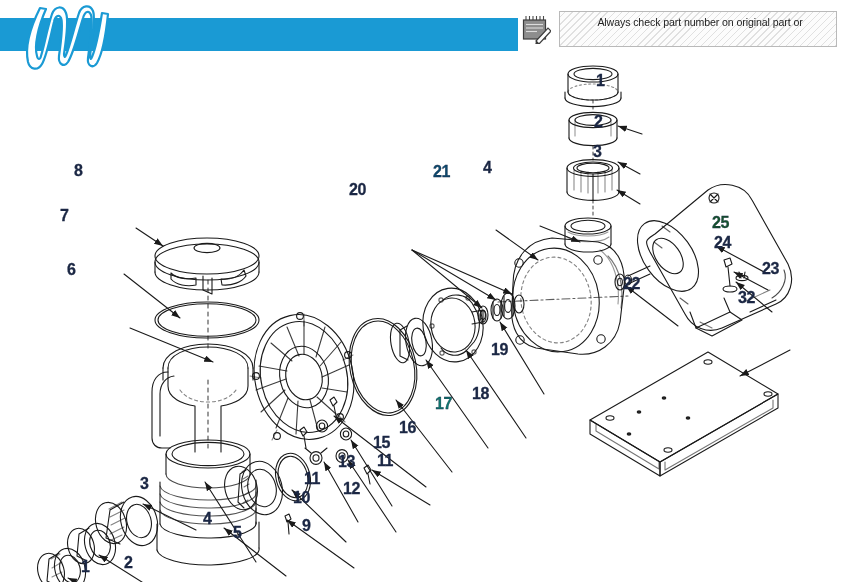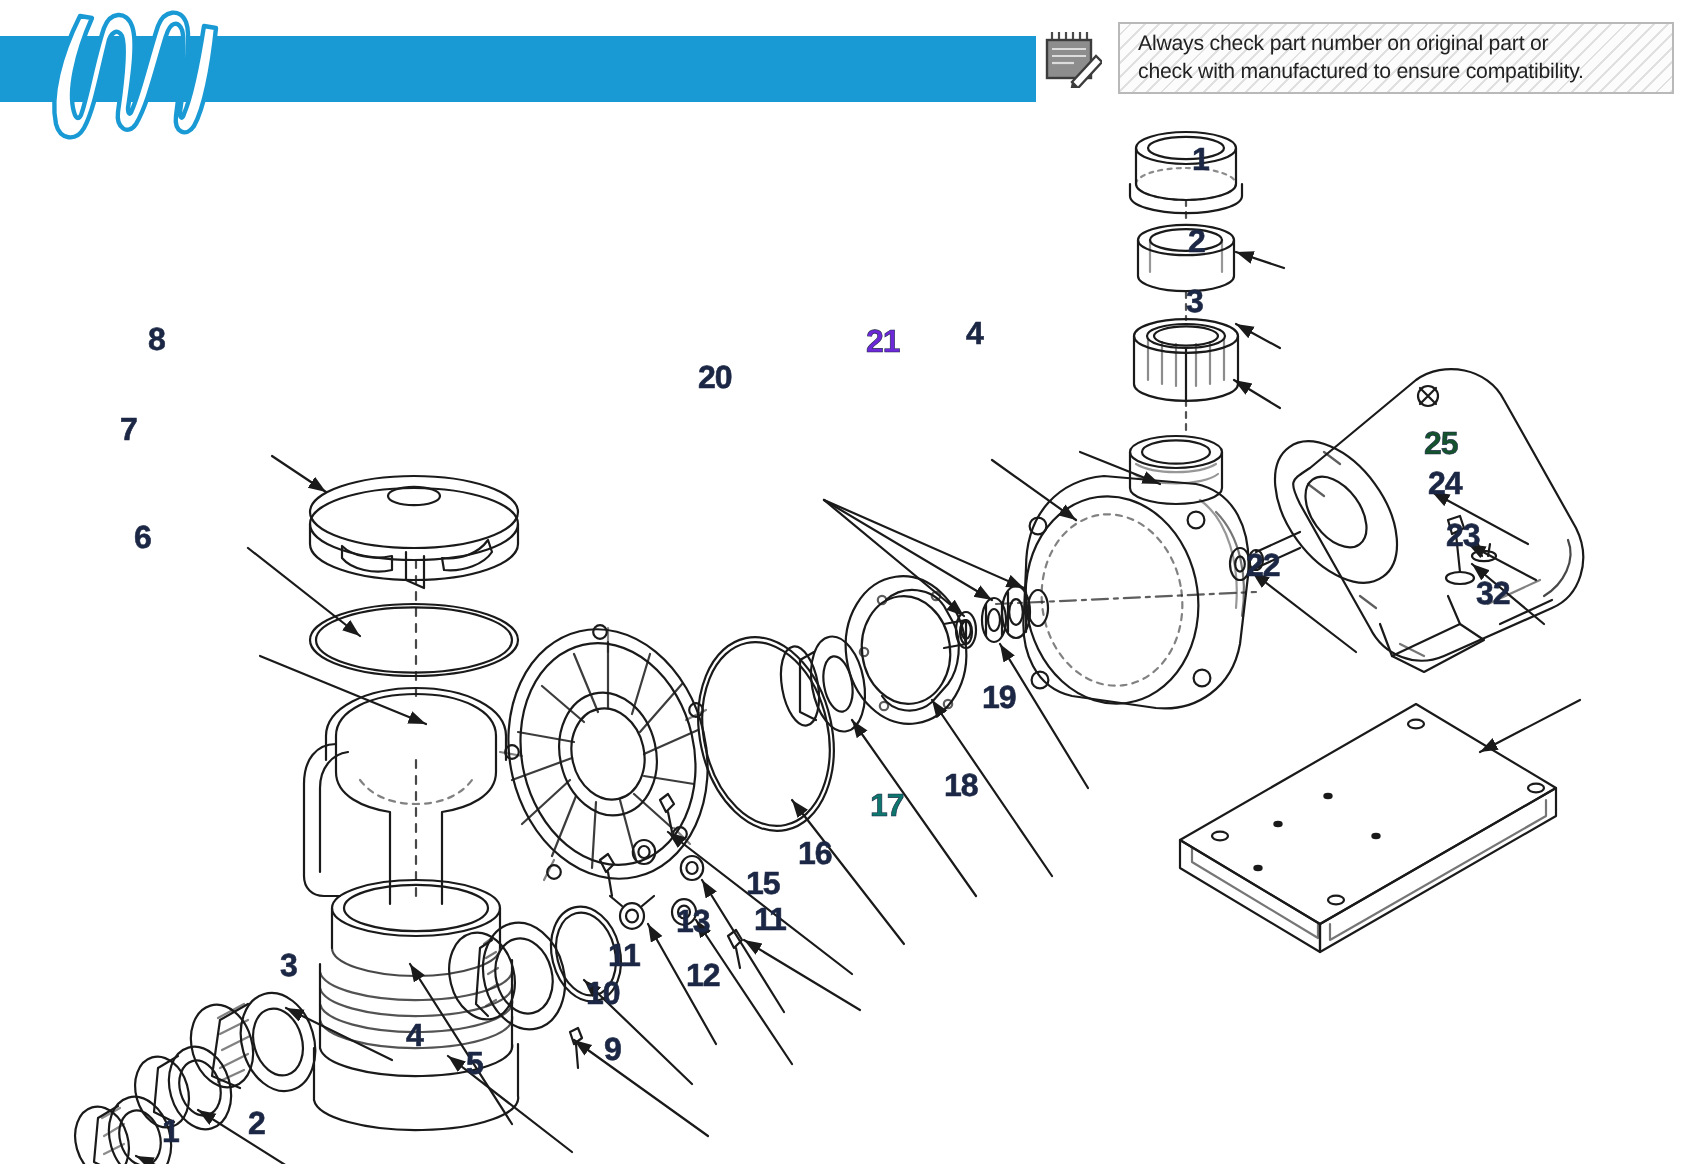--- a/index.html
+++ b/index.html
@@ -92,21 +92,21 @@
     position: absolute;
     left: 9px;
     top: 4px;
     width: 262px;
     color: #222222;
     font-family: "Liberation Sans", sans-serif;
     font-size: 10.6px;
     line-height: 13.6px;
     letter-spacing: -0.1px;
   }
-  .note-text span { display: block; white-space: nowrap; }
+  .note-text span { display: block; white-space: nowrap; text-align: center; }
 
   
   #diagram {
     position: absolute;
     left: 0; top: 50px;
     width: 841px;
     height: 532px;
   }
   #diagram svg { display: block; }
 
@@ -160,21 +160,20 @@
         <line x1="5" y1="14" x2="22" y2="14"></line>
         <line x1="5" y1="17.5" x2="16" y2="17.5"></line>
       </g>
       <path d="M15 27 L27 14 L30 17 L18 30 Z" fill="#ffffff" stroke="#3c3c3c" stroke-width="1.2"></path>
       <path d="M15 27 L18 30 L14.2 30.6 Z" fill="#3c3c3c"></path>
     </svg>
 
     <div class="note-box">
       <div class="note-text">
         <span>Always check part number on original part or</span>
-        <span>check with manufactured to ensure compatibility.</span>
       </div>
     </div>
   </div>
 </div>
 
 <div id="diagram">
   <svg width="841" height="532" viewBox="0 0 841 532">
 
     <defs>
       <marker id="ar" markerWidth="9" markerHeight="9" refX="8" refY="3" orient="auto" markerUnits="strokeWidth">
@@ -562,24 +561,24 @@
       <div class="callout" style="left: 304px; top: 421px; color: rgb(27, 39, 68);">11</div>
       <div class="callout" style="left: 343px; top: 431px; color: rgb(27, 39, 68); text-align: center;">12</div>
       <div class="callout" style="left: 338px; top: 404px; color: rgb(27, 39, 68);">13</div>
       <div class="callout" style="left: 377px; top: 403px; color: rgb(27, 39, 68);">11</div>
       <div class="callout" style="left: 373px; top: 385px; color: rgb(27, 39, 68);">15</div>
       <div class="callout" style="left: 399px; top: 370px; color: rgb(27, 39, 68);">16</div>
       <div class="callout" style="left: 435px; top: 346px; color: #0f766e;">17</div>
       <div class="callout" style="left: 472px; top: 336px; color: rgb(27, 39, 68);">18</div>
       <div class="callout" style="left: 491px; top: 292px; color: rgb(27, 39, 68); text-align: right;">19</div>
       <div class="callout" style="left: 349px; top: 132px; color: rgb(27, 39, 68);">20</div>
-      <div class="callout" style="left: 433px; top: 114px; color: #6d28d9;">21</div>
+      <div class="callout" style="left: 433px; top: 114px; color: #0c4a6e;">21</div>
       <div class="callout" style="left: 483px; top: 110px; color: rgb(27, 39, 68);">4</div>
       <div class="callout" style="left: 593px; top: 94px; color: rgb(27, 39, 68);">3</div>
       <div class="callout" style="left: 594px; top: 64px; color: rgb(27, 39, 68);">2</div>
       <div class="callout" style="left: 596px; top: 23px; color: rgb(27, 39, 68);">1</div>
       <div class="callout" style="left: 623px; top: 226px; color: rgb(27, 39, 68);">22</div>
-      <div class="callout" style="left: 723px; top: 211px; color: rgb(27, 39, 68);">23</div>
+      <div class="callout" style="left: 762px; top: 211px; color: rgb(27, 39, 68);">23</div>
       <div class="callout" style="left: 714px; top: 185px; color: rgb(27, 39, 68);">24</div>
       <div class="callout" style="left: 712px; top: 165px; color: #14532d;">25</div>
       <div class="callout" style="left: 738px; top: 240px; color: rgb(27, 39, 68);">32</div>
     </div>
 </div>
 
 </body></html>

